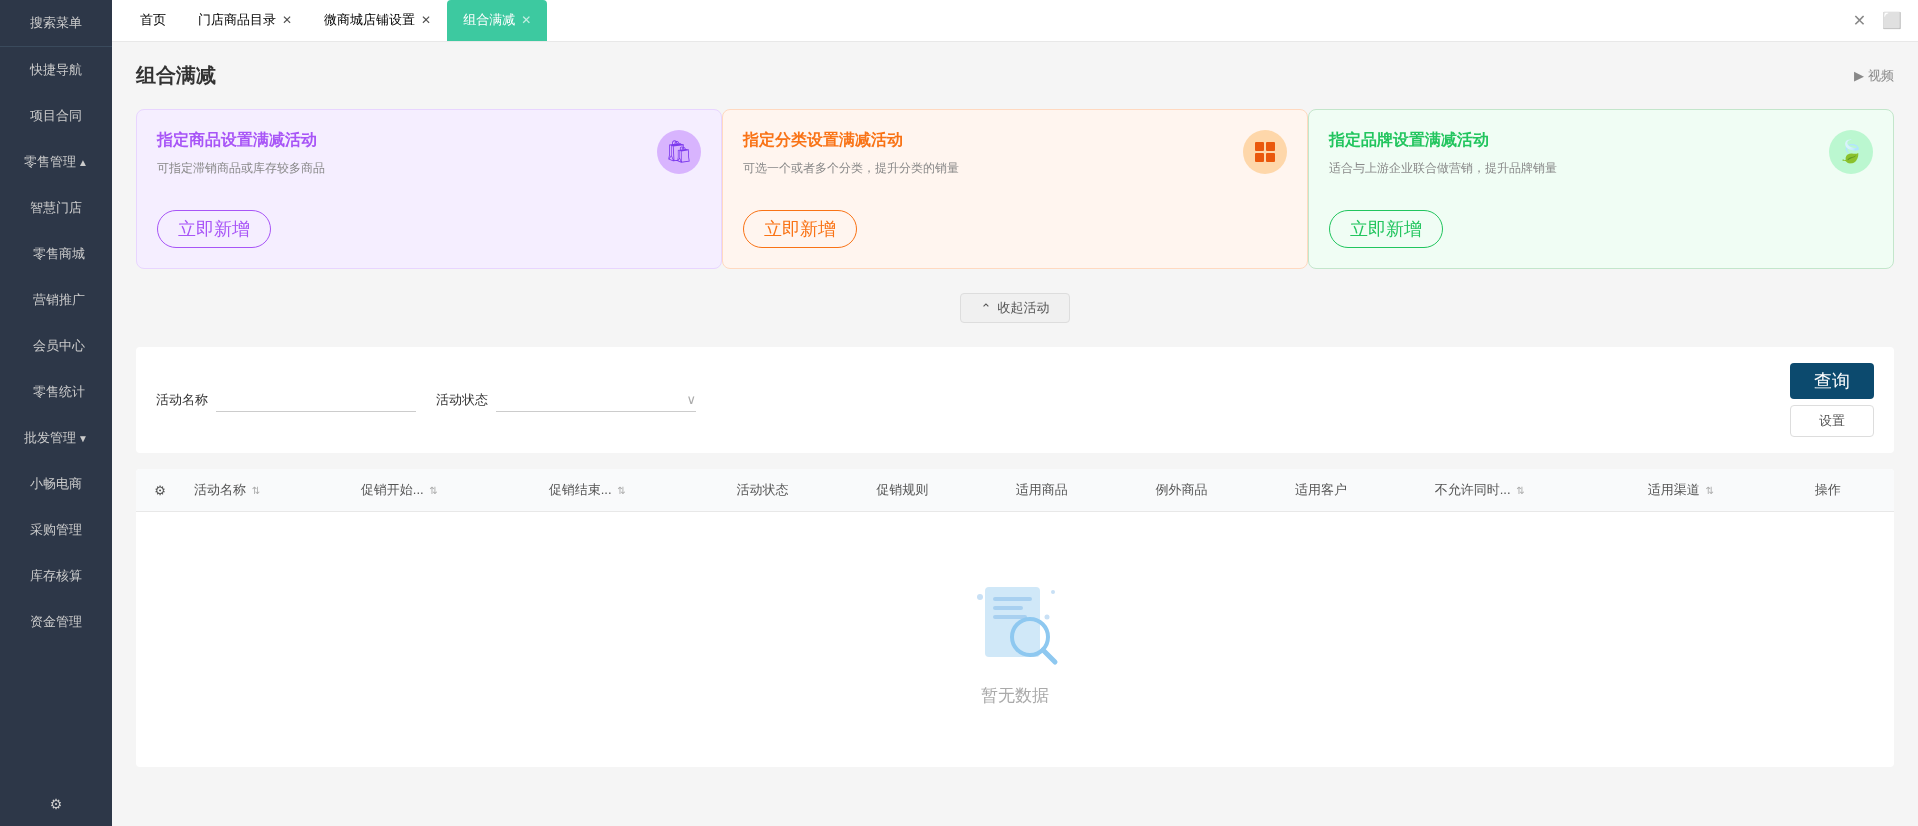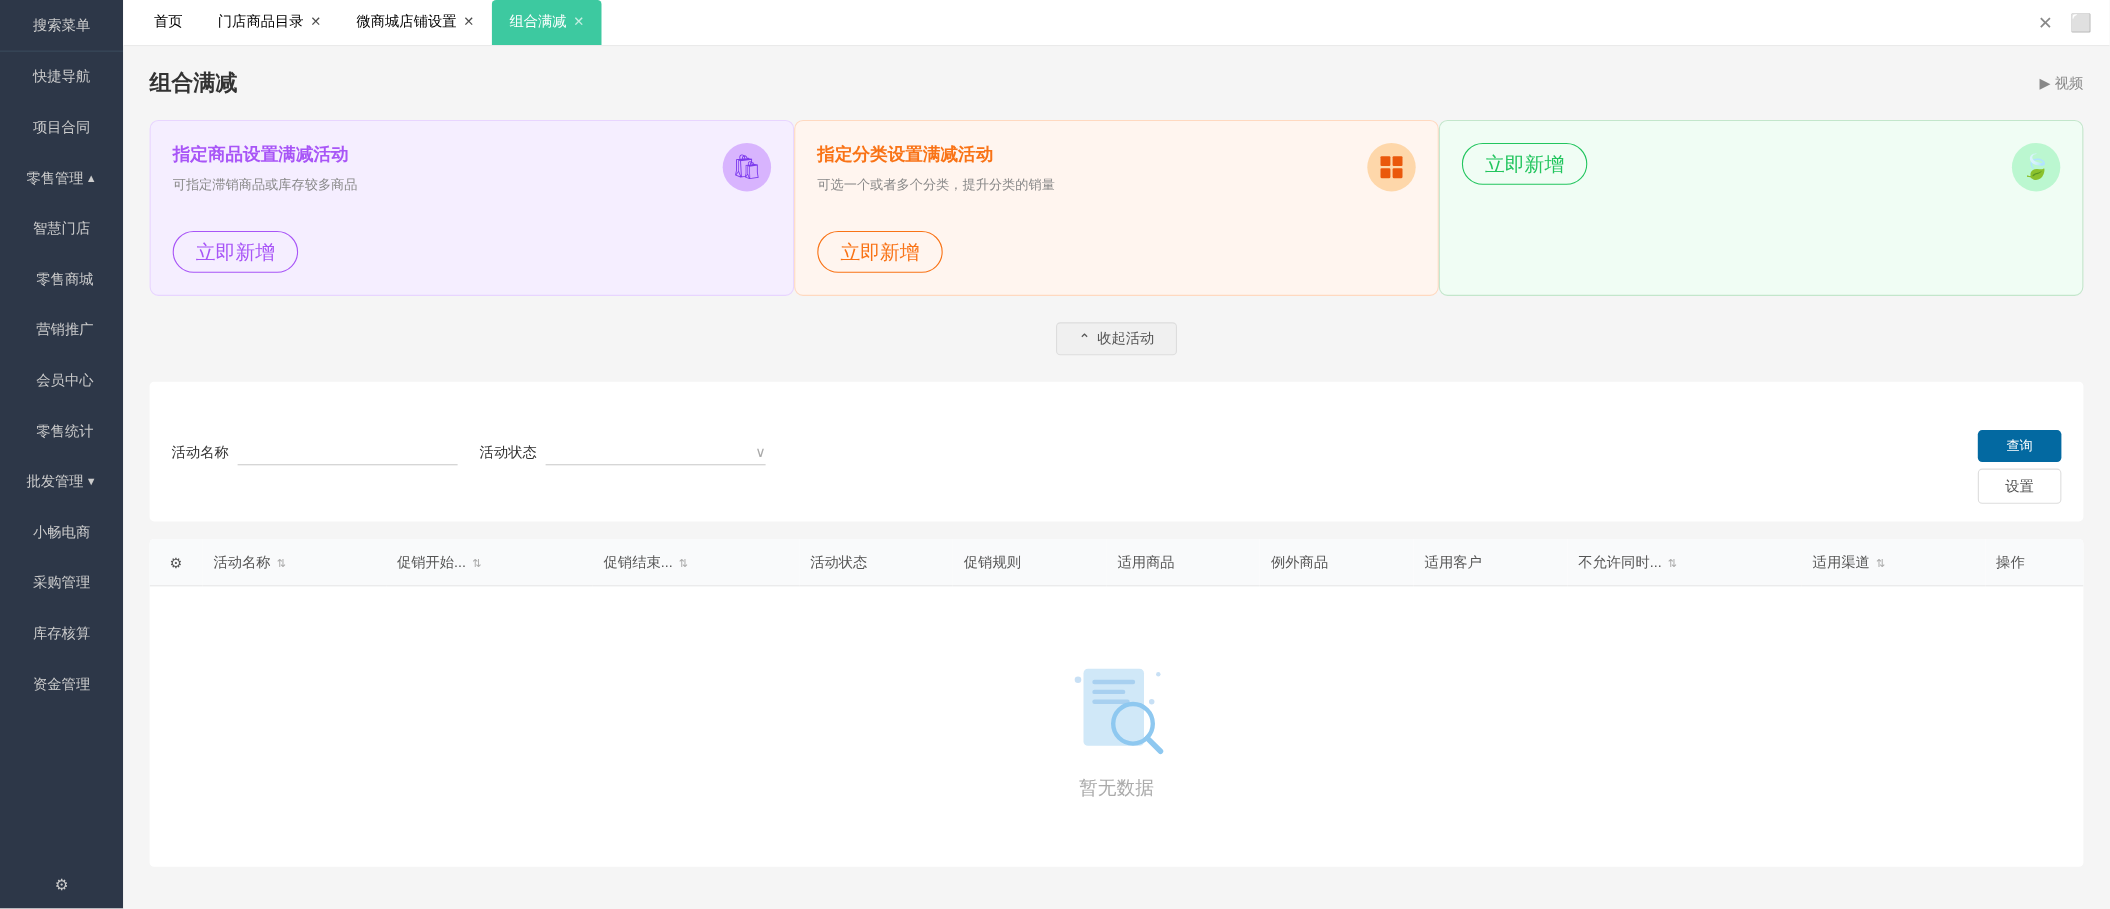--- a/index.html
+++ b/index.html
@@ -249,28 +249,27 @@
       color: #333;
       width: 200px;
     }
     .filter-actions {
       margin-left: auto;
       display: flex;
       flex-direction: column;
       gap: 6px;
     }
     .btn-query {
-      background: #0369a1;
+      background: #0c4a6e;
       color: #fff;
       border: none;
       border-radius: 4px;
       padding: 6px 24px;
-      font-size: 12px;
-      cursor: pointer;
-      margin-top: 28px;
+      font-size: 18px;
+      cursor: pointer;
     }
     .btn-setting {
       background: #fff;
       color: #555;
       border: 1px solid #ddd;
       border-radius: 4px;
       padding: 6px 24px;
       font-size: 13px;
       cursor: pointer;
     }
@@ -428,20 +427,24 @@
             <rect x="2" y="2" width="9" height="9" rx="1"></rect>
             <rect x="13" y="2" width="9" height="9" rx="1"></rect>
             <rect x="2" y="13" width="9" height="9" rx="1"></rect>
             <rect x="13" y="13" width="9" height="9" rx="1"></rect>
           </svg>
         </div>
         <button class="promo-card-btn">立即新增</button>
       </div>
 
       <div class="promo-card green">
+        <div>
+          <div class="promo-card-title">指定品牌设置满减活动</div>
+          <div class="promo-card-desc">适合与上游企业联合做营销，提升品牌销量</div>
+        </div>
         <div class="promo-card-icon">🍃</div>
         <button class="promo-card-btn">立即新增</button>
       </div>
 
     </div>
 
     <div class="collapse-bar">
       <button class="collapse-btn">
         <span>⌃</span>
         <span>收起活动</span>

